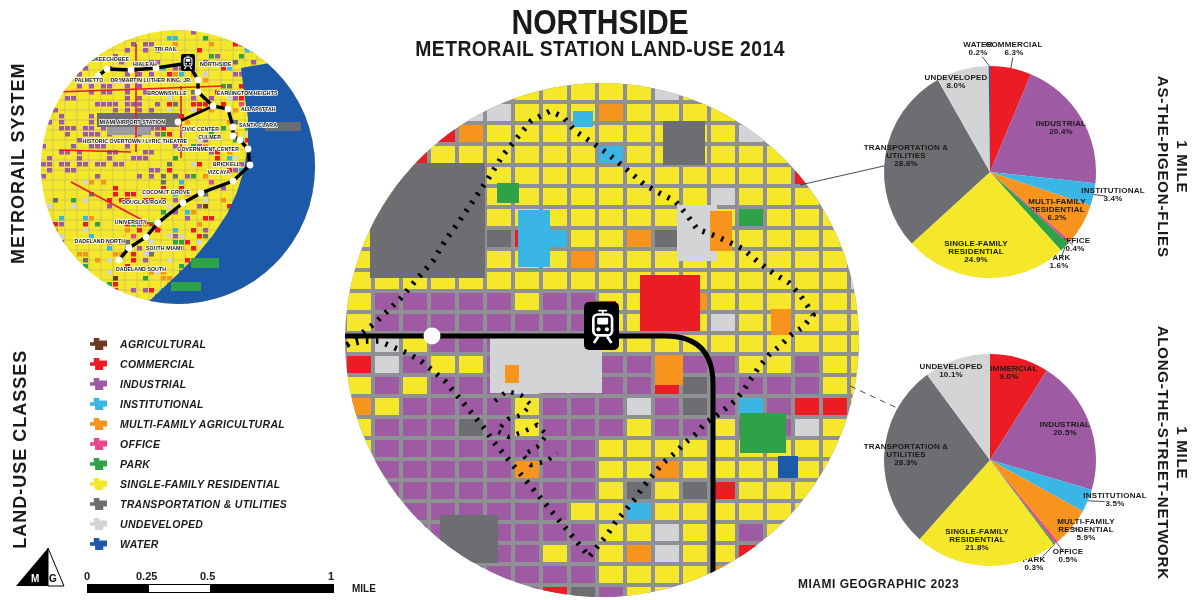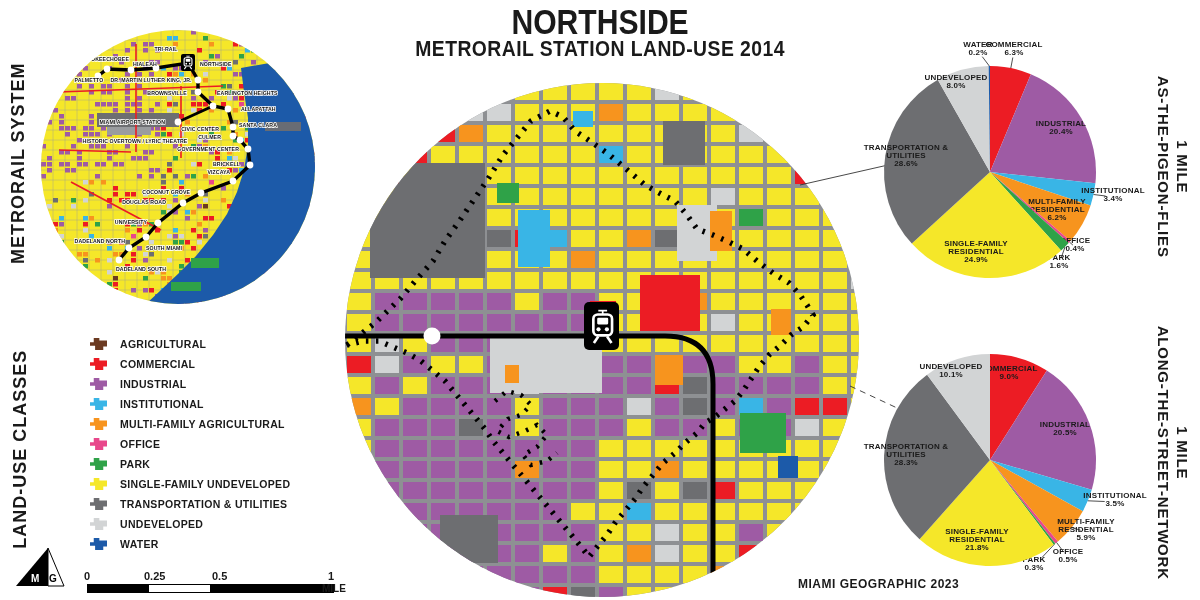--- a/index.html
+++ b/index.html
@@ -18,30 +18,30 @@
   #lbl-metrorail{left:-112px;top:152px;width:260px;font-size:18px;letter-spacing:1px;
                  transform:rotate(-90deg);}
   #lbl-landuse{left:-110px;top:438px;width:260px;font-size:18px;letter-spacing:1px;
                transform:rotate(-90deg);}
   #lbl-pigeon{left:1012px;top:148px;width:320px;font-size:15px;letter-spacing:.8px;
               transform:rotate(90deg);}
   #lbl-street{left:1012px;top:434px;width:320px;font-size:15px;letter-spacing:.8px;
               transform:rotate(90deg);}
   
   #legend{left:90px;top:334px;width:230px;}
-  .lg-row{display:flex;align-items:center;height:20px;}
+  .lg-row{display:flex;align-items:center;height:20px;font-style:italic;}
   .lg-swatch{width:17px;height:12px;margin-right:13px;flex:0 0 17px;
     clip-path:polygon(0 35%,22% 35%,22% 0,55% 0,55% 20%,100% 20%,100% 70%,78% 70%,78% 100%,30% 100%,30% 65%,0 65%);}
   .lg-label{font-size:10.5px;font-weight:bold;letter-spacing:.3px;}
   
   #scalebar{left:84px;top:570px;width:290px;height:30px;font-weight:bold;}
   #sb-track{position:absolute;left:3px;top:14px;width:245px;height:7px;border:1px solid #000;display:flex;}
   .sb-seg{height:100%;}
   .sb-tick{position:absolute;top:0;font-size:11px;}
-  #sb-unit{position:absolute;left:238px;top:13px;font-size:10px;}
+  #sb-unit{position:absolute;left:268px;top:13px;font-size:10px;}
   
   #credit{left:798px;top:577px;font-size:12px;font-weight:bold;letter-spacing:.5px;}
   
   #minimap{left:41px;top:30px;width:274px;height:274px;}
   #bigmap{left:345px;top:83px;width:514px;height:514px;}
   #pies{left:0;top:0;width:1200px;height:600px;pointer-events:none;}
   .pie-lbl{font:bold 8px "Liberation Sans",sans-serif;fill:#1a1a1a;letter-spacing:.2px;}
   .mini-lbl{font:bold 5.2px "Liberation Sans",sans-serif;fill:#111;
             stroke:#fff;stroke-width:1.5px;paint-order:stroke;letter-spacing:.1px;}
 </style>
@@ -92,40 +92,40 @@
   <div class="lg-row">
       <span class="lg-swatch" style="background: rgb(232, 71, 139);"></span>
       <span class="lg-label">OFFICE</span>
     </div>
   <div class="lg-row">
       <span class="lg-swatch" style="background: rgb(47, 162, 72);"></span>
       <span class="lg-label">PARK</span>
     </div>
   <div class="lg-row">
       <span class="lg-swatch" style="background: rgb(245, 231, 41);"></span>
-      <span class="lg-label">SINGLE-FAMILY UNDEVELOPED</span>
+      <span class="lg-label">SINGLE-FAMILY RESIDENTIAL</span>
     </div>
   <div class="lg-row">
       <span class="lg-swatch" style="background: rgb(109, 110, 113);"></span>
       <span class="lg-label">TRANSPORTATION &amp; UTILITIES</span>
     </div>
   <div class="lg-row">
       <span class="lg-swatch" style="background: rgb(210, 212, 213);"></span>
       <span class="lg-label">UNDEVELOPED</span>
     </div>
   <div class="lg-row">
       <span class="lg-swatch" style="background: rgb(28, 90, 169);"></span>
       <span class="lg-label">WATER</span>
     </div>
 </div>
 
 <div class="abs" id="scalebar">
   <span class="sb-tick" style="left:0px;">0</span>
-  <span class="sb-tick" style="left:60px;">0.25</span>
-  <span class="sb-tick" style="left:128px;">0.5</span>
+  <span class="sb-tick" style="left:52px;">0.25</span>
+  <span class="sb-tick" style="left:116px;">0.5</span>
   <span class="sb-tick" style="left:244px;">1</span>
   <div id="sb-track">
     <div class="sb-seg" style="width:61px;background:#000;"></div>
     <div class="sb-seg" style="width:61px;background:#fff;"></div>
     <div class="sb-seg" style="width:123px;background:#000;"></div>
   </div>
   <span id="sb-unit">MILE</span>
 </div>
 
 <svg class="abs" id="mg-logo" style="left:10px;top:540px;" width="60" height="52">

